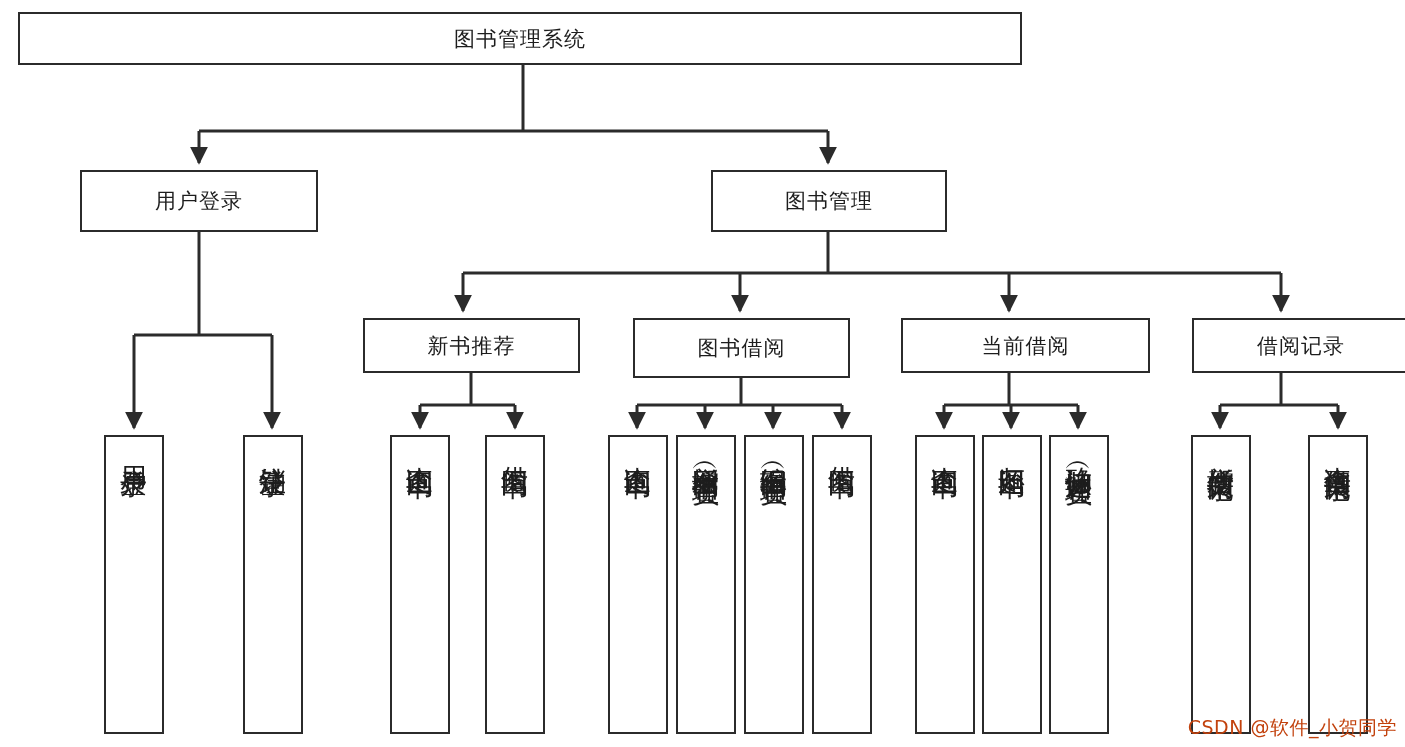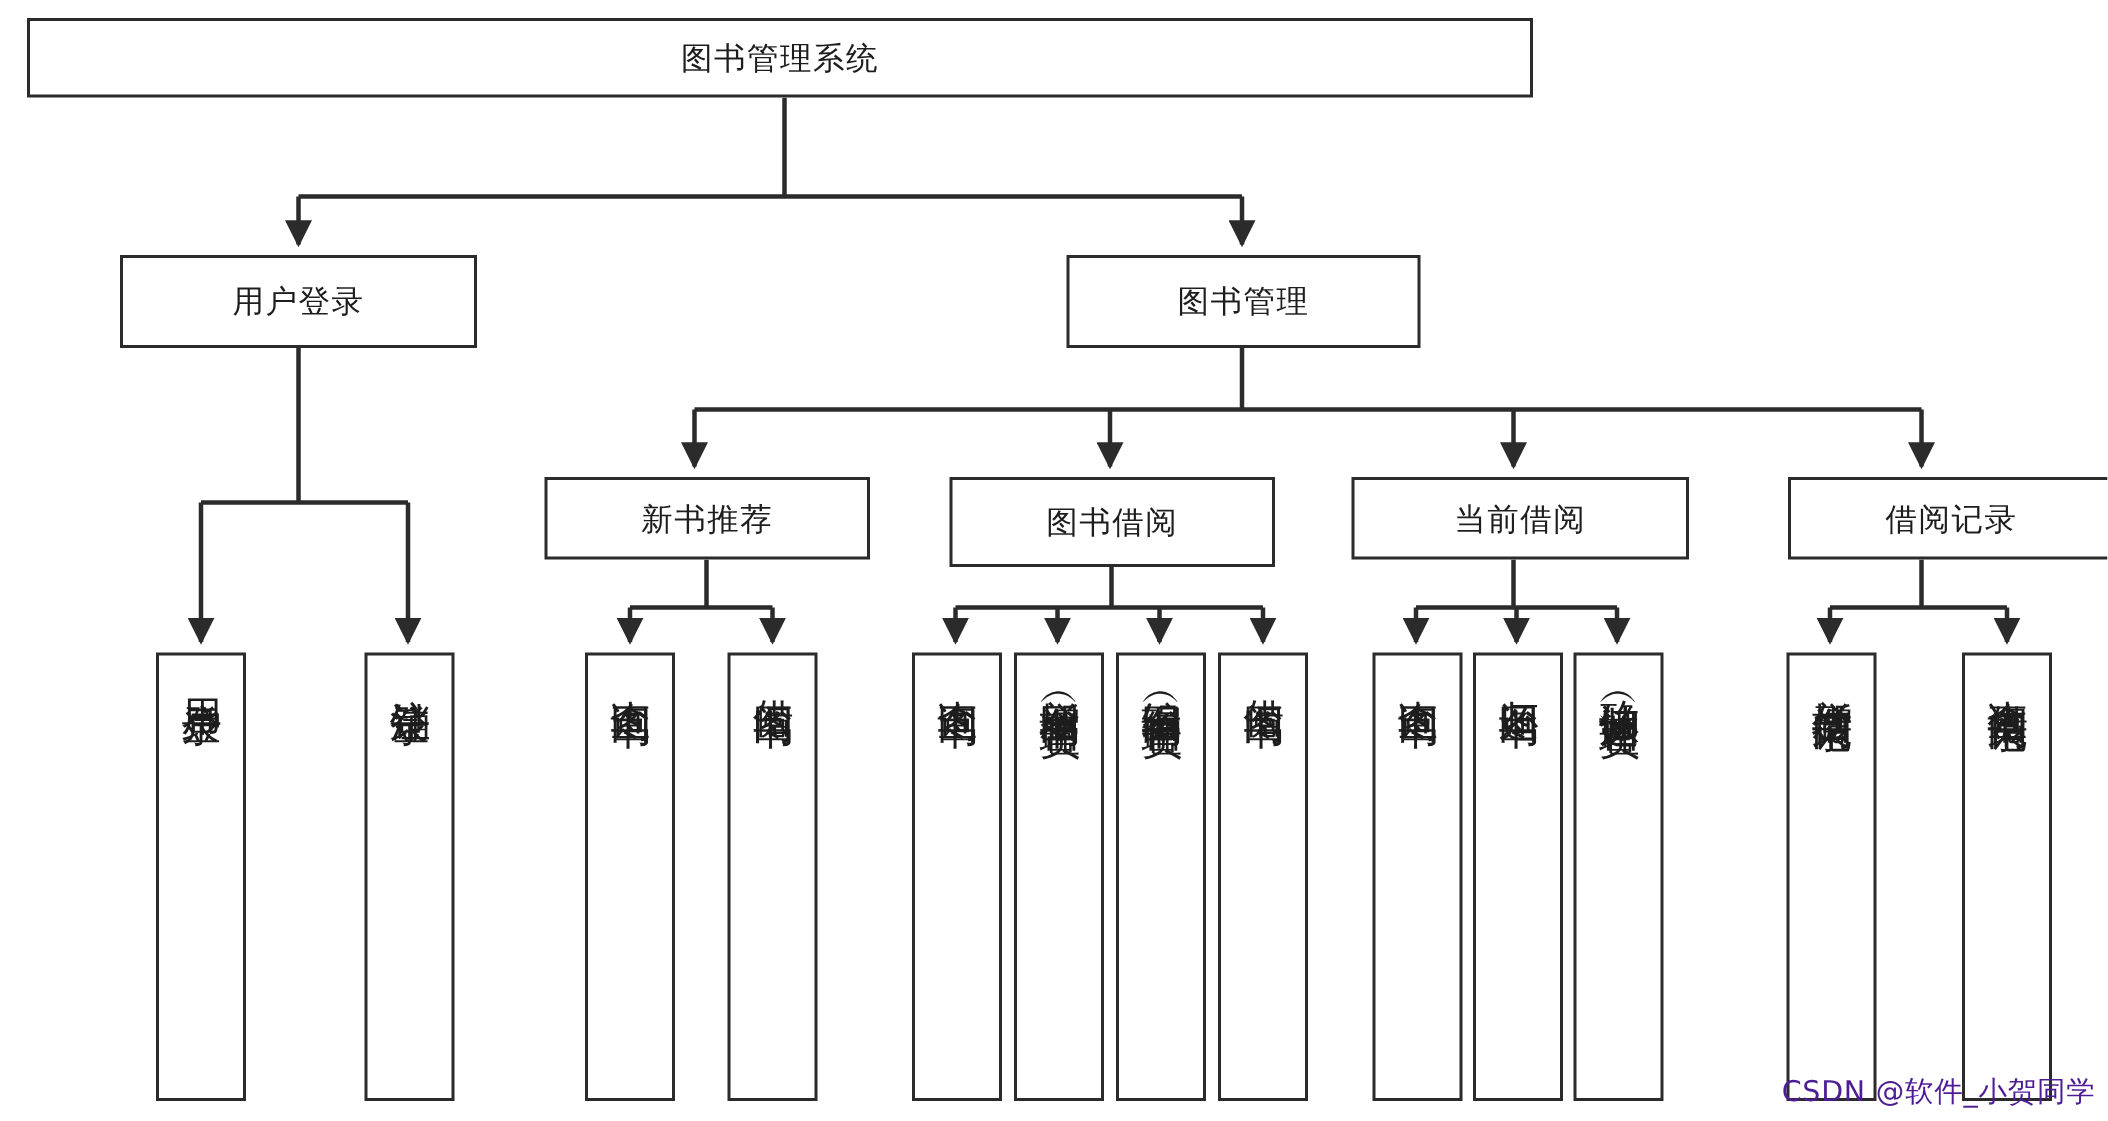--- a/index.html
+++ b/index.html
@@ -49,21 +49,21 @@
     line-height: 1.08;
     letter-spacing: 2px;
     white-space: nowrap;
     -webkit-text-orientation: upright;
   }
   .watermark {
     position: absolute;
     right: 8px;
     bottom: 6px;
     font-size: 19px;
-    color: #4c1d95;
+    color: #c2410c;
     letter-spacing: 0.5px;
     white-space: nowrap;
     user-select: none;
   }
 </style>
 </head>
 <body>
 
 <div id="diagram">
 
@@ -129,21 +129,21 @@
   <div class="node horiz" style="left:363px; top:318px; width:217px; height:55px;">
     <span>新书推荐</span>
   </div>
 
   <div class="node horiz" style="left:711px; top:170px; width:236px; height:62px;">
     <span>图书管理</span>
   </div>
   <div class="node horiz" style="left:633px; top:318px; width:217px; height:60px;">
     <span>图书借阅</span>
   </div>
-  <div class="node horiz" style="left:901px; top:318px; width:225px; height:55px;">
+  <div class="node horiz" style="left:901px; top:318px; width:249px; height:55px;">
     <span>当前借阅</span>
   </div>
   <div class="node horiz" style="left:1172px; top:318px; width:218px; height:55px;margin-left:20px;">
     <span>借阅记录</span>
   </div>
 
   <div class="node vert" style="left:104px; top:435px; width:60px; height:299px;">
     <span class="vtext">用户登录</span>
   </div>
   <div class="node vert" style="left:243px; top:435px; width:60px; height:299px;">

